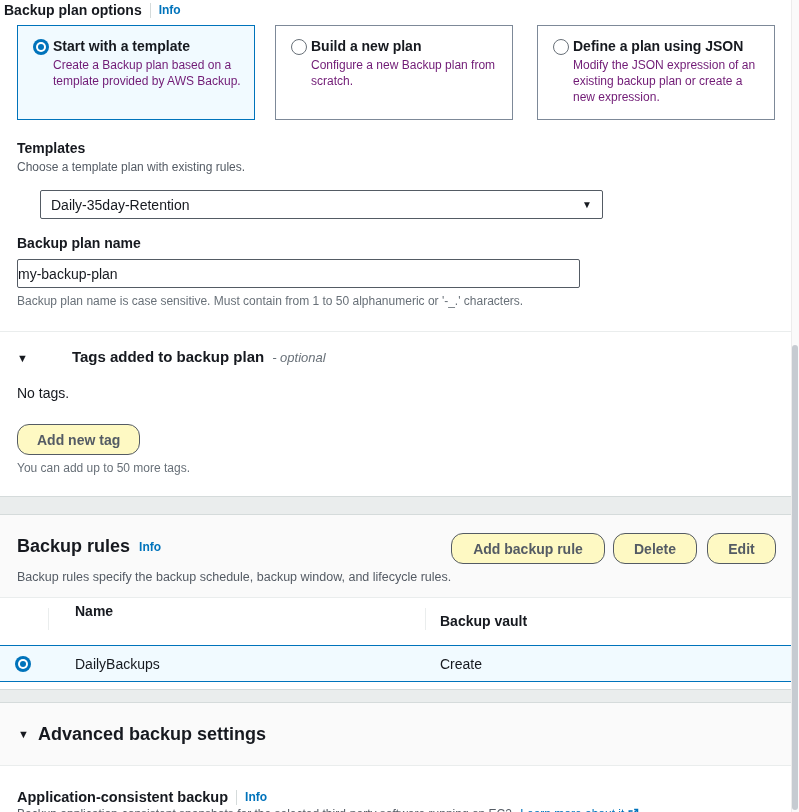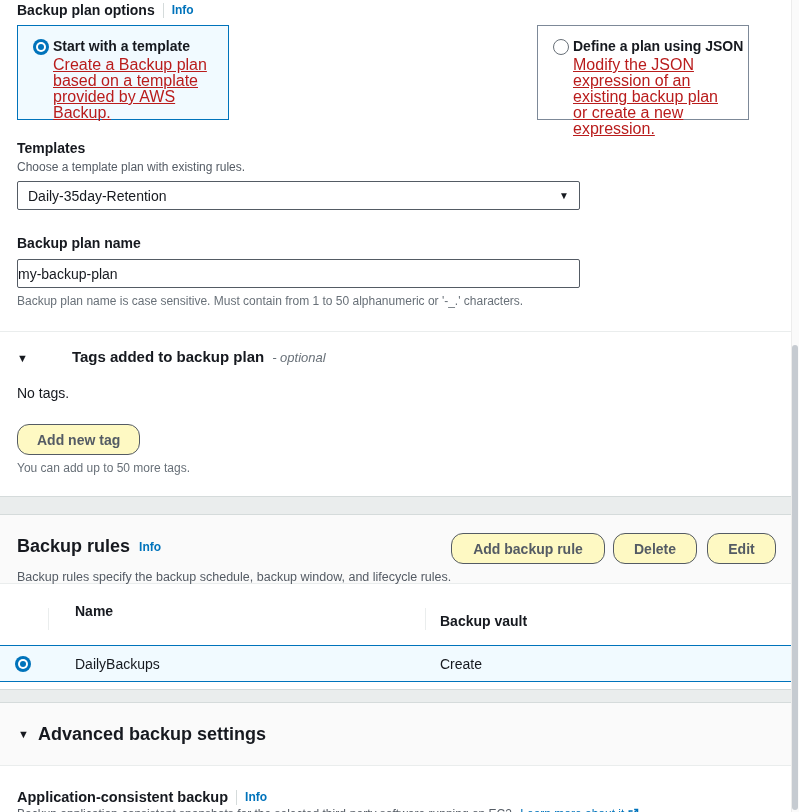--- a/index.html
+++ b/index.html
@@ -22,26 +22,26 @@
   .form-label { font-size:14px; font-weight:bold; color:#16191f; }
   .desc       { font-size:12px; color:#545b64; }
   .hint       { font-size:12px; color:#687078; }
   .info-link  { font-size:12px; font-weight:bold; color:#0073bb; cursor:pointer; }
   .label-divider { display:inline-block; width:1px; height:15px; background:#d5dbdb; vertical-align:-3px; }
 
   .label-row { display:flex; align-items:center; gap:8px; }
 
   
   .option-card {
-    position:absolute; top:25px; width:212px; height:95px;
+    position:absolute; top:25px; width:238px; height:95px;
     background:#fff; border:1px solid #7d8998;
   }
   .option-card.selected { background:#f1faff; border:1px solid #0073bb; }
   .option-title { position:absolute; left:35px; top:12px; font-size:14px; font-weight:bold; color:#16191f; }
-  .option-desc  { position:absolute; left:35px; top:31px; right:12px; font-size:16px; line-height:16px; color:#b91c1c;text-decoration:underline; }
+  .option-desc  { position:absolute; left:35px; top:31px; right:12px; font-size:12px; line-height:16px; color:#701a75; }
 
   
   .radio {
     width:16px; height:16px; border-radius:50%;
     border:1px solid #687078; background:#fff;
     display:inline-flex; align-items:center; justify-content:center;
   }
   .radio.selected { border:none; background:#0073bb; }
   .radio.selected .radio-inner {
     width:10px; height:10px; border-radius:50%; background:#fff;
@@ -72,21 +72,21 @@
 
   
   .section-caret { font-size:11px; color:#16191f; }
   .tags-header { display:flex; align-items:baseline; gap:8px; cursor:pointer; }
   .tags-title { font-size:15px; font-weight:bold; color:#16191f;margin-left:36px; }
   .tags-optional { font-size:13px; font-style:italic; color:#687078; }
 
   .hdivider { position:absolute; left:0; right:0; height:1px; background:#eaeded; }
 
   
-  .rules-header-band { position:absolute; left:0; right:0; top:0; height:69px; background:#fafafa; border-bottom:1px solid #eaeded; }
+  .rules-header-band { position:absolute; left:0; right:0; top:0; height:83px; background:#fafafa; border-bottom:1px solid #eaeded; }
   .rules-title { font-size:18px; font-weight:bold; color:#16191f; }
   .table-header-cell { font-size:14px; font-weight:bold; color:#16191f; }
   .vdivider { position:absolute; width:1px; height:22px; top:93px; background:#eaeded; }
   .table-row {
     position:absolute; left:0; right:0; top:130px; height:37px;
     background:#f1faff; border-top:1px solid #0073bb; border-bottom:1px solid #0073bb;
     cursor:pointer;
   }
   .cell { position:absolute; top:10px; font-size:14px; color:#16191f; }
 
@@ -98,44 +98,49 @@
 
   
   #scrollbar-track { position:absolute; right:0; top:0; width:8px; height:812px; background:#fafafa; border-left:1px solid #ececec; }
   #scrollbar-thumb { position:absolute; right:1px; top:345px; width:6px; height:465px; background:#c6cbd1; border-radius:3px; }
 </style>
 </head>
 <body>
 
 <section class="card" id="card-top">
 
-  <div class="abs label-row" style="left:17px; top:2px;">
+  <div class="abs label-row" style="left:4px; top:2px;">
     <span class="form-label">Backup plan options</span>
     <span class="label-divider"></span>
     <span class="info-link">Info</span>
   </div>
 
   <div class="option-card selected" style="left:17px;">
     <span class="radio selected abs" style="left:15px; top:13px;">
         <span class="radio-inner"></span>
       </span>
     <div class="option-title">Start with a template</div>
     <div class="option-desc">Create a Backup plan based on a template provided by AWS Backup.</div>
   </div>
 
+  <div class="option-card" style="left:275px;">
+    <span class="radio abs" style="left:15px; top:13px;"></span>
+    <div class="option-title">Build a new plan</div>
+    <div class="option-desc">Configure a new Backup plan from scratch.</div>
+  </div>
 
   <div class="option-card" style="left:537px;">
     <span class="radio abs" style="left:15px; top:13px;"></span>
     <div class="option-title">Define a plan using JSON</div>
     <div class="option-desc">Modify the JSON expression of an existing backup plan or create a new expression.</div>
   </div>
 
   <div class="abs form-label" style="left:17px; top:140px;">Templates</div>
   <div class="abs desc" style="left:17px; top:160px;">Choose a template plan with existing rules.</div>
-  <div class="select-box" style="top:181px;">
+  <div class="select-box" style="top:190px;margin-left:23px;">
     <span>Daily-35day-Retention</span>
     <span class="caret">▼</span>
   </div>
 
   <div class="abs form-label" style="left:17px; top:235px;">Backup plan name</div>
   <input class="text-input" style="top: 259px;" type="text" value="my-backup-plan">
   <div class="abs hint" style="left:17px; top:294px;">Backup plan name is case sensitive. Must contain from 1 to 50 alphanumeric or '-_.' characters.</div>
 
   <div class="hdivider" style="top:331px;"></div>
 

